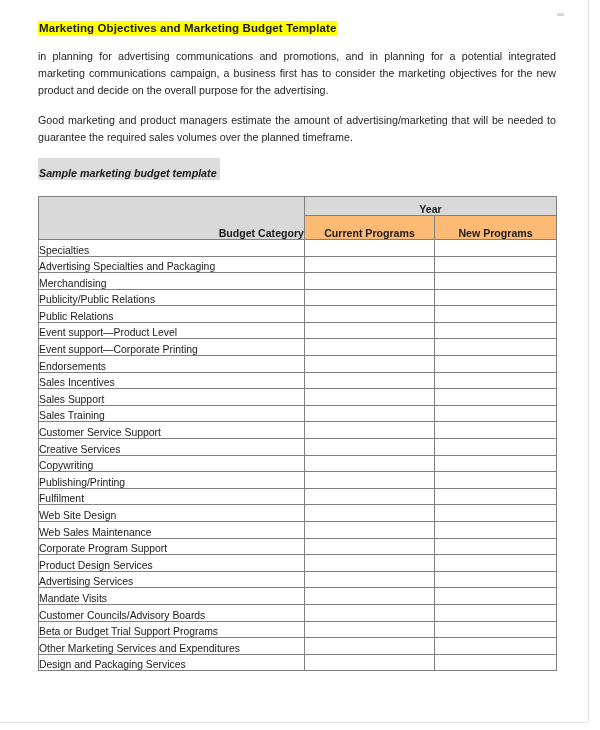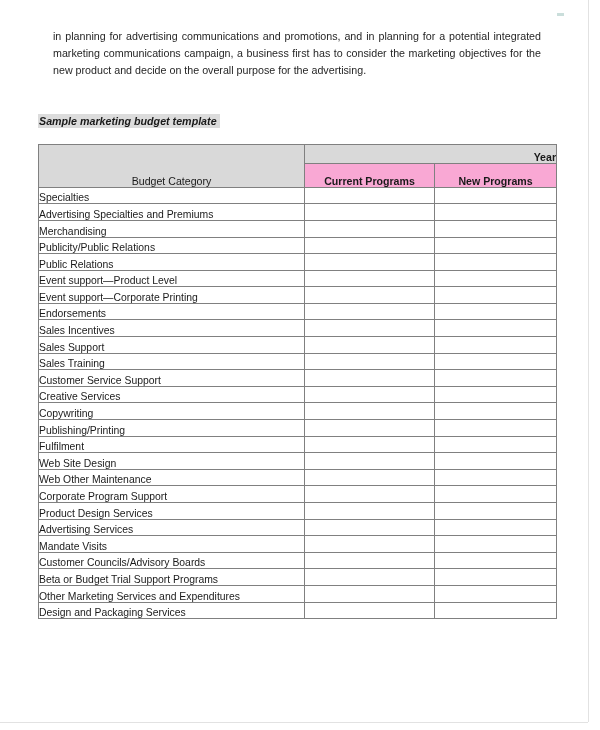--- a/index.html
+++ b/index.html
@@ -64,71 +64,71 @@
     font-weight: bold;
     line-height: 1.25;
     letter-spacing: .1px;
   }
   .doc-title .hl {
     background: #ffff00;
     padding: 1px 1px 1px 1px;
   }
 
   p.para {
-    margin: 15px;
+    margin: 0;
     padding-top: 13px;
     font-size: 10.7px;
     line-height: 1.58;
     text-align: justify;
     color: #262626;
   }
 
   .subhead {
     margin: 0;
     padding-top: 21px;
     font-size: 10.7px;
     font-weight: bold;
     font-style: italic;
   }
   .subhead .hl {
     background: #dcdcdc;
-    padding: 1px 3px 1px 1px;
+    padding: 9px 3px 1px 1px;
   }
 
   table.budget {
     margin-top: 17px;
     border-collapse: collapse;
     width: 518px;
     table-layout: fixed;
     font-size: 10.4px;
   }
   table.budget td, table.budget th {
     border: 1px solid #808080;
     padding: 0;
     vertical-align: bottom;
   }
 
   th.cat-head {
     background: #d9d9d9;
-    text-align: center;
-    font-weight: normal;
+    text-align: right;
+    font-weight: bold;
     height: 42px;
     padding-bottom: 2px;
     font-size: 10.6px;
   }
   th.year-head {
     background: #d9d9d9;
-    text-align: right;
+    text-align: center;
     font-weight: bold;
     height: 18px;
     vertical-align: middle;
     font-size: 10.6px;
   }
   th.prog-head {
-    background: #f9a8d4;
+    background: #fdba74;
     font-weight: bold;
     height: 23px;
     padding-bottom: 2px;
     font-size: 10.6px;
   }
 
   td.cat-cell {
     height: 15.6px;
     padding: 0 0 1px 5px;
     vertical-align: middle;
@@ -148,22 +148,24 @@
 <body>
 
 <div class="page">
 
   <div class="page-edge-right"></div>
   <div class="page-edge-bottom"></div>
   <div class="scan-speck"></div>
 
   <div class="content">
 
+    <h1 class="doc-title"><span class="hl">Marketing Objectives and Marketing Budget Template</span></h1>
 
     <p class="para">in planning for advertising communications and promotions, and in planning for a potential integrated marketing communications campaign, a business first has to consider the marketing objectives for the new product and decide on the overall purpose for the advertising.</p>
+    <p class="para">Good marketing and product managers estimate the amount of advertising/marketing that will be needed to guarantee the required sales volumes over the planned timeframe.</p>
 
     <p class="subhead"><span class="hl">Sample marketing budget template</span></p>
 
     <table class="budget">
       <colgroup>
         <col class="c-cat">
         <col class="c-cur">
         <col class="c-new">
       </colgroup>
       <thead>
@@ -176,21 +178,21 @@
           <th class="prog-head">New Programs</th>
         </tr>
       </thead>
       <tbody id="budget-body">
           <tr>
             <td class="cat-cell">Specialties</td>
             <td class="val-cell"></td>
             <td class="val-cell"></td>
           </tr>
           <tr>
-            <td class="cat-cell">Advertising Specialties and Premiums</td>
+            <td class="cat-cell">Advertising Specialties and Packaging</td>
             <td class="val-cell"></td>
             <td class="val-cell"></td>
           </tr>
           <tr>
             <td class="cat-cell">Merchandising</td>
             <td class="val-cell"></td>
             <td class="val-cell"></td>
           </tr>
           <tr>
             <td class="cat-cell">Publicity/Public Relations</td>
@@ -256,21 +258,21 @@
             <td class="cat-cell">Fulfilment</td>
             <td class="val-cell"></td>
             <td class="val-cell"></td>
           </tr>
           <tr>
             <td class="cat-cell">Web Site Design</td>
             <td class="val-cell"></td>
             <td class="val-cell"></td>
           </tr>
           <tr>
-            <td class="cat-cell">Web Other Maintenance</td>
+            <td class="cat-cell">Web Sales Maintenance</td>
             <td class="val-cell"></td>
             <td class="val-cell"></td>
           </tr>
           <tr>
             <td class="cat-cell">Corporate Program Support</td>
             <td class="val-cell"></td>
             <td class="val-cell"></td>
           </tr>
           <tr>
             <td class="cat-cell">Product Design Services</td>

